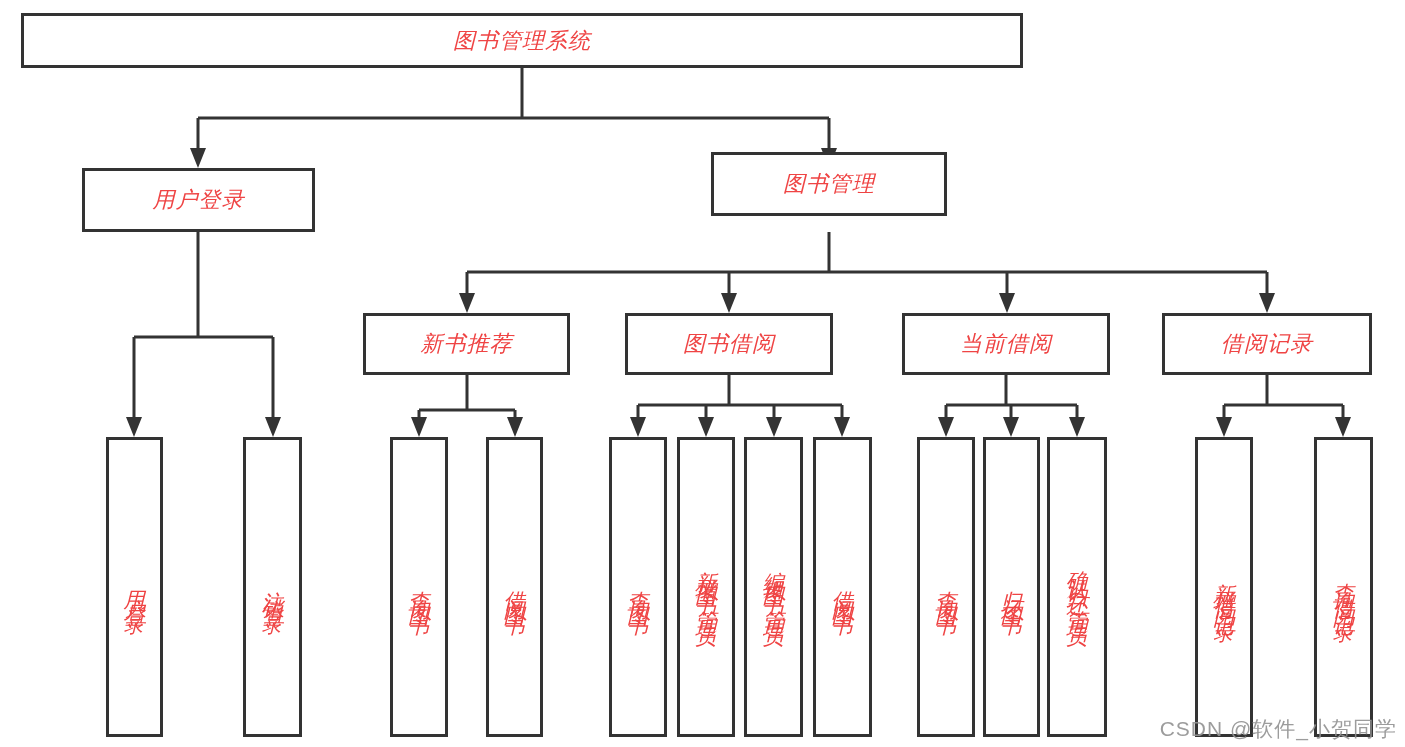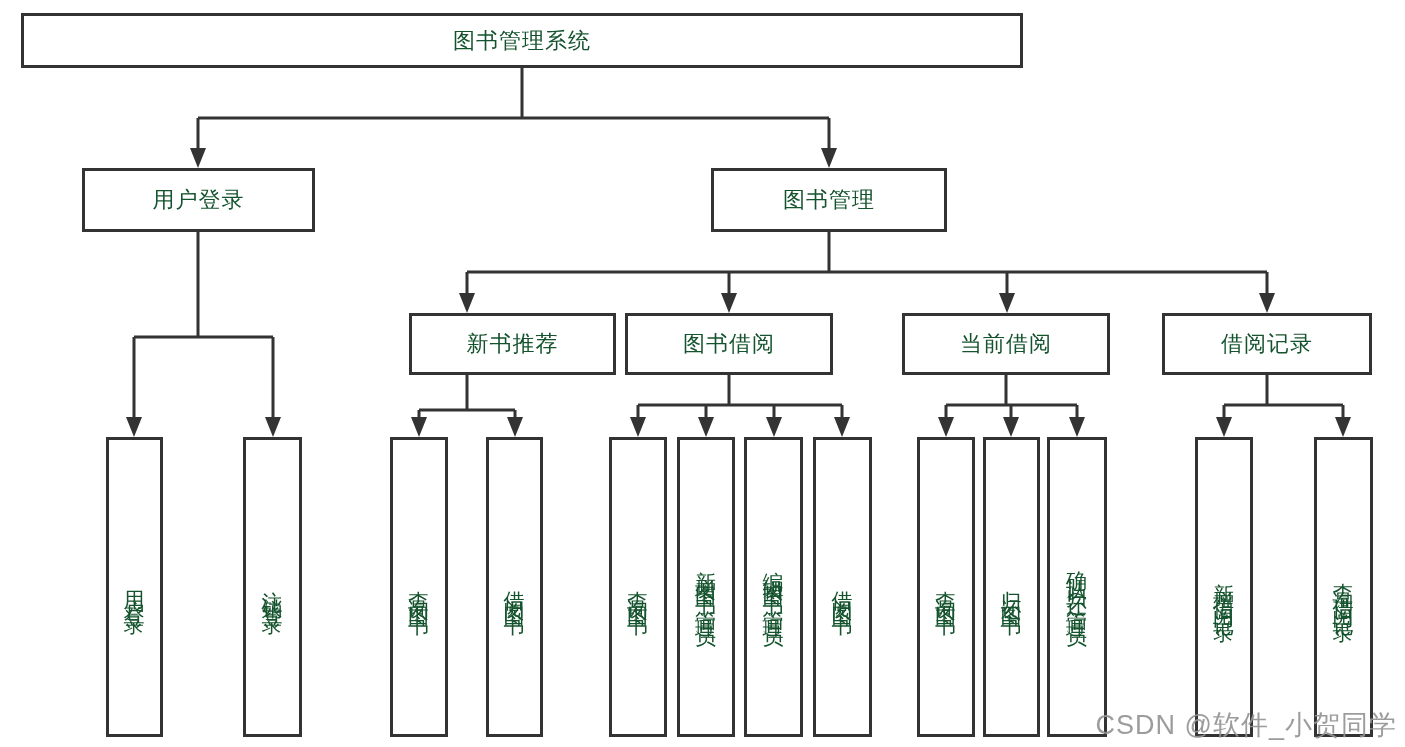--- a/index.html
+++ b/index.html
@@ -9,62 +9,63 @@
     background:#ffffff;
     font-family:"Liberation Sans","DejaVu Sans",sans-serif;
     overflow:hidden;
   }
   #wires{position:absolute;left:0;top:0;z-index:1;}
   .node{
     position:absolute;
     box-sizing:border-box;
     border:3px solid #333333;
     background:#ffffff;
-    color:#14532d;
+    color:#ef4444;
     display:flex;
     align-items:center;
     justify-content:center;
     z-index:2;
     text-align:center;
+    font-style:italic;
   }
   .hbox{font-size:22px;letter-spacing:1px;}
   .vbox{
     writing-mode:vertical-rl;
     text-orientation:mixed;
     font-size:21px;
     letter-spacing:8px;
     line-height:1;
     padding-top:6px;
   }
   
   .n-root          {left:21px;  top:13px;  width:1002px; height:55px;}
   .n-user-login    {left:82px;  top:168px; width:233px;  height:64px;}
-  .n-book-mgmt     {left:711px; top:168px; width:236px;  height:64px;}
-  .n-new-book-rec  {left:363px; top:313px; width:207px;  height:62px;margin-left:46px;}
+  .n-book-mgmt     {left:711px; top:152px; width:236px;  height:64px;}
+  .n-new-book-rec  {left:363px; top:313px; width:207px;  height:62px;}
   .n-book-borrow   {left:625px; top:313px; width:208px;  height:62px;}
   .n-current-borrow{left:902px; top:313px; width:208px;  height:62px;}
   .n-borrow-record {left:1162px;top:313px; width:210px;  height:62px;}
   .n-ul-login      {left:106px; top:437px; width:57px;   height:300px;}
   .n-ul-logout     {left:243px; top:437px; width:59px;   height:300px;}
   .n-nbr-query     {left:390px; top:437px; width:58px;   height:300px;}
   .n-nbr-borrow    {left:486px; top:437px; width:57px;   height:300px;}
   .n-bb-query      {left:609px; top:437px; width:58px;   height:300px;}
   .n-bb-add        {left:677px; top:437px; width:58px;   height:300px;}
   .n-bb-edit       {left:744px; top:437px; width:59px;   height:300px;}
   .n-bb-borrow     {left:813px; top:437px; width:59px;   height:300px;}
   .n-cb-query      {left:917px; top:437px; width:58px;   height:300px;}
   .n-cb-return     {left:983px; top:437px; width:57px;   height:300px;}
   .n-cb-confirm    {left:1047px;top:437px; width:60px;   height:300px;}
   .n-br-add        {left:1195px;top:437px; width:58px;   height:300px;}
   .n-br-query      {left:1314px;top:437px; width:59px;   height:300px;}
   #watermark{
     position:absolute;
     right:8px;
     bottom:4px;
-    font-size:27px;
+    font-size:21px;
     color:rgba(148,148,148,0.92);
     z-index:3;
     letter-spacing:1px;
     white-space:nowrap;
   }
 </style>
 </head>
 <body>
 
 <div id="canvas">

